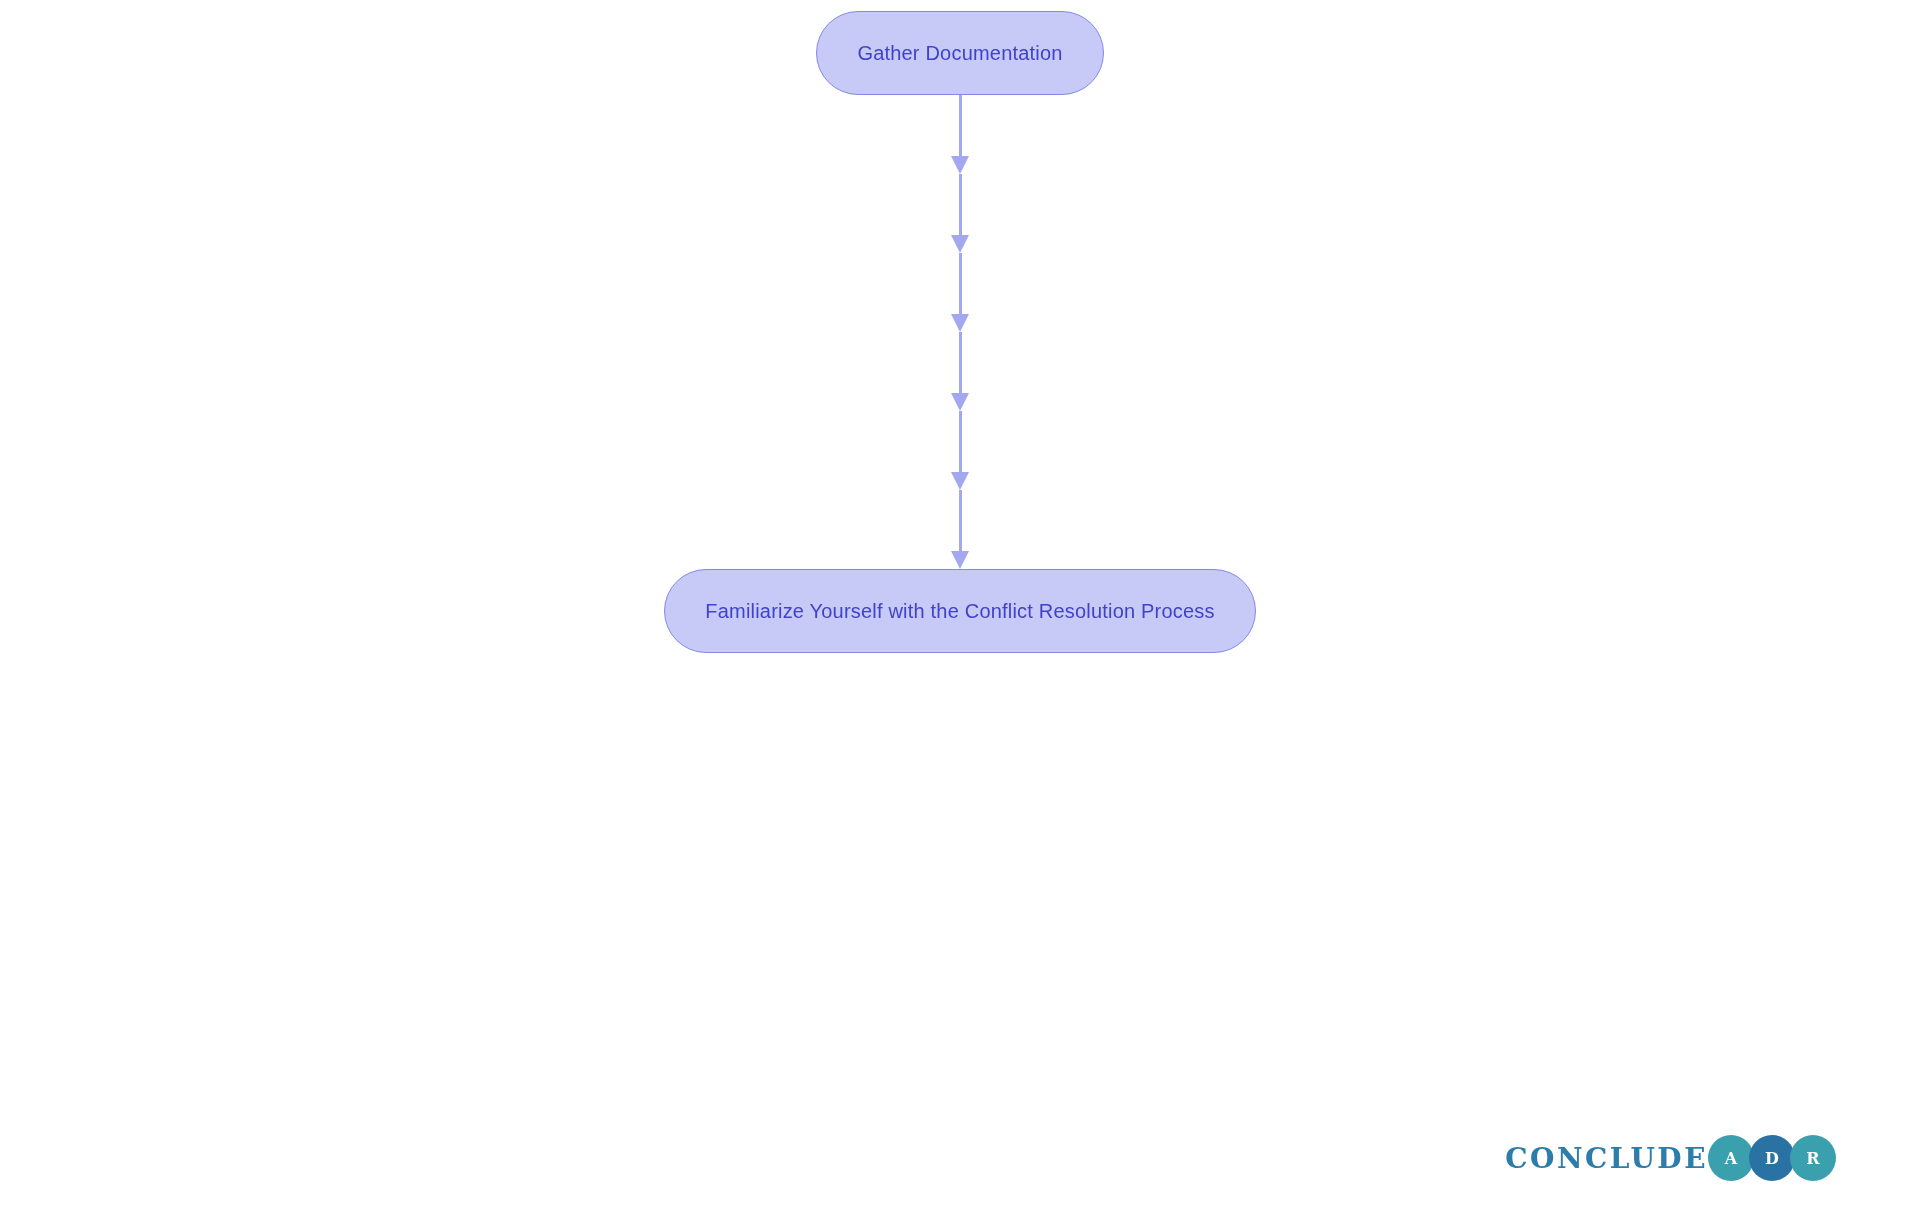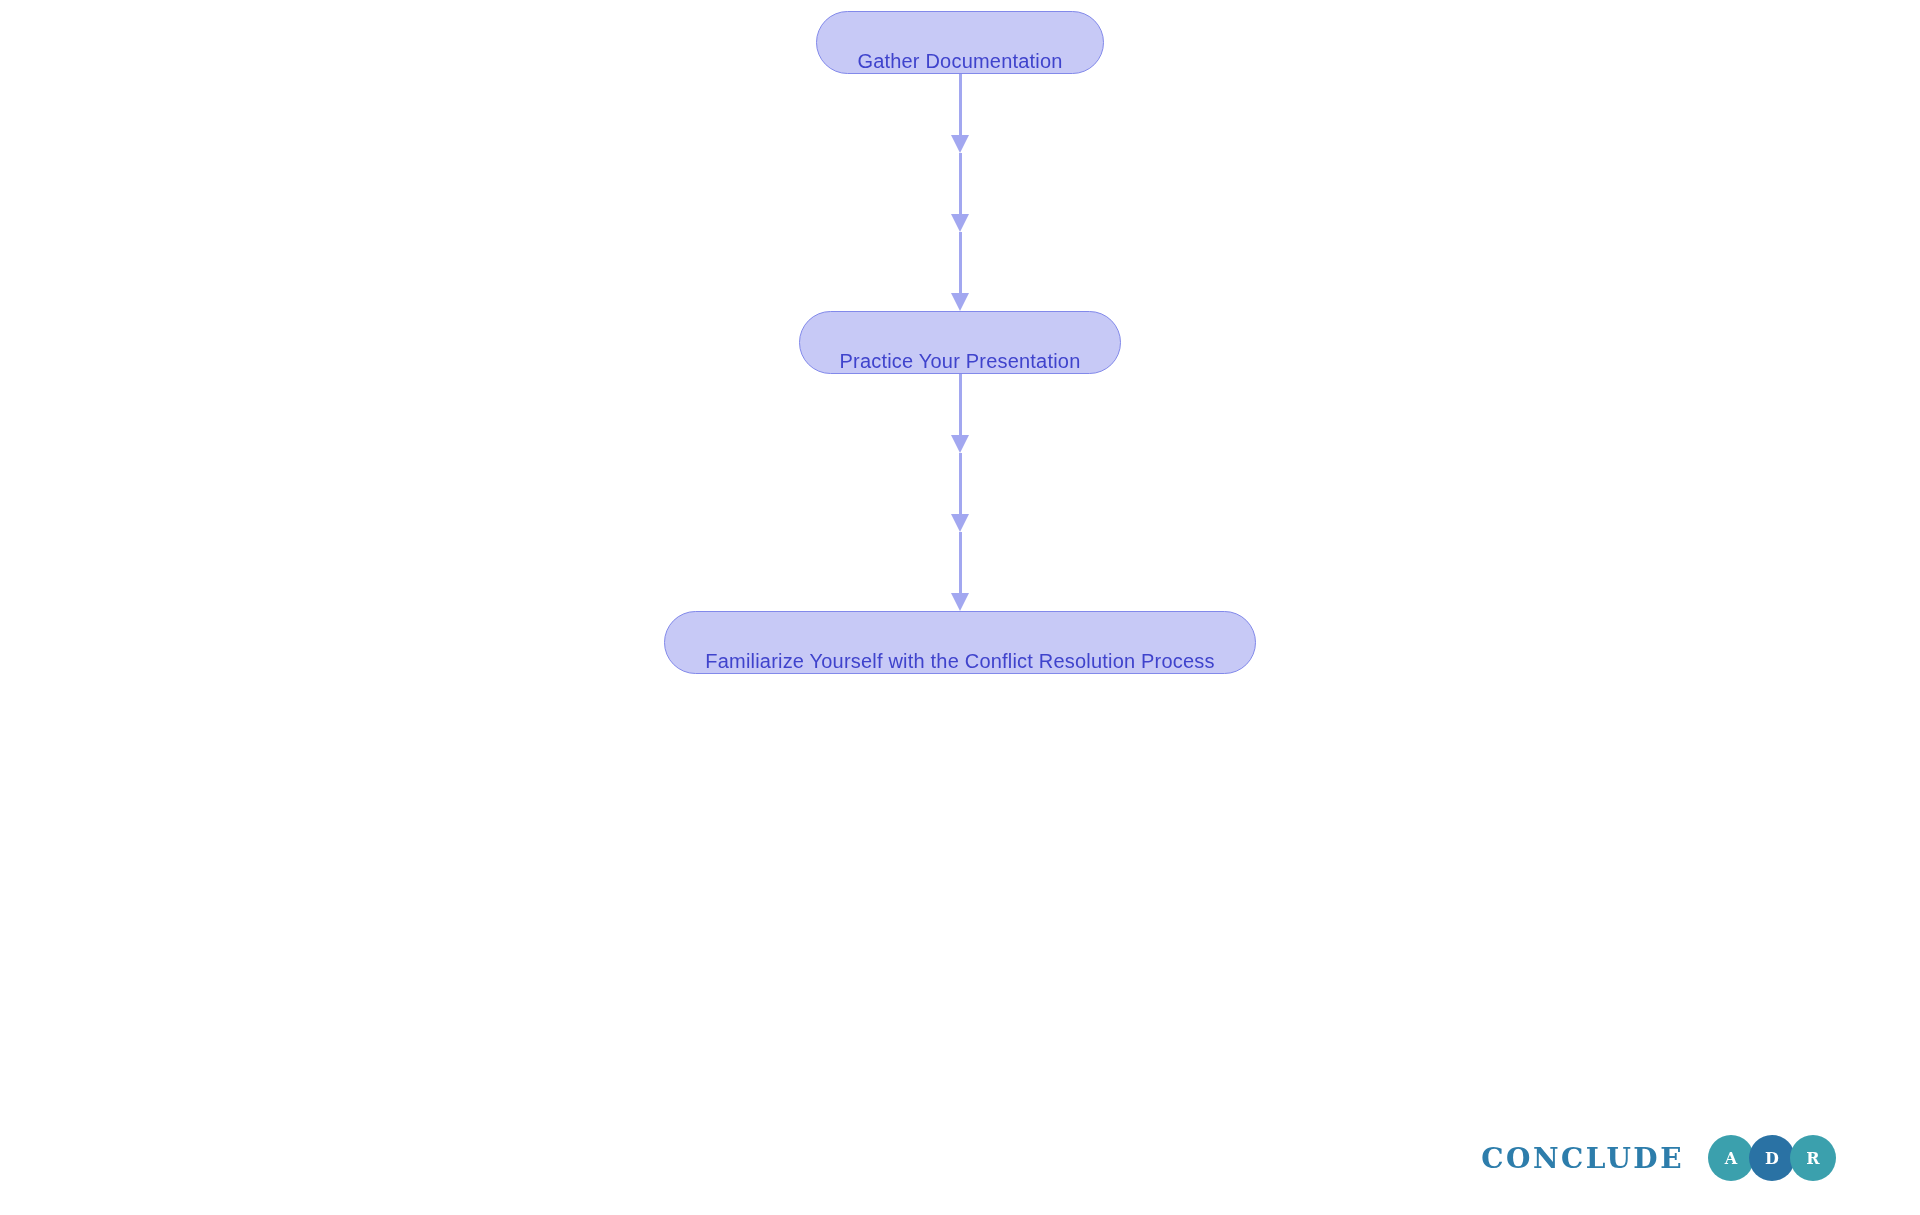--- a/index.html
+++ b/index.html
@@ -19,27 +19,27 @@
     position: absolute;
     top: 11px;
     left: 0;
     right: 0;
     display: flex;
     flex-direction: column;
     align-items: center;
   }
   .node {
     box-sizing: border-box;
-    height: 63px;
+    height: 84px;
     padding: 0 40px;
     border-radius: 42px;
     border: 1.5px solid var(--node-border);
     background: var(--node-fill);
     display: flex;
-    align-items: flex-end;
+    align-items: center;
     justify-content: center;
   }
   .node-label {
     font-size: 20px;
     letter-spacing: 0.2px;
     white-space: nowrap;
     color: var(--node-text);
   }
   .arrow {
     height: 79px;
@@ -59,21 +59,20 @@
     border-right: 9px solid transparent;
     border-top: 18px solid var(--arrow-color);
     margin-top: -1px;
   }
   .logo {
     position: absolute;
     top: 1135px;
     right: 84px;
     display: flex;
     align-items: center;
-    gap: 24px;
   }
   .wordmark {
     font-family: "DejaVu Serif", "Liberation Serif", serif;
     font-weight: bold;
     font-size: 28px;
     letter-spacing: 2.5px;
     color: var(--logo-color);
   }
   .badges {
     display: flex;
@@ -113,23 +112,20 @@
     <div class="arrow-line"></div>
     <div class="arrow-head"></div>
   </div>
 
 
   <div class="arrow">
     <div class="arrow-line"></div>
     <div class="arrow-head"></div>
   </div>
 
-  <div class="node">
-    <span class="node-label">Practice Your Presentation</span>
-  </div>
 
   <div class="arrow">
     <div class="arrow-line"></div>
     <div class="arrow-head"></div>
   </div>
 
 
   <div class="arrow">
     <div class="arrow-line"></div>
     <div class="arrow-head"></div>

